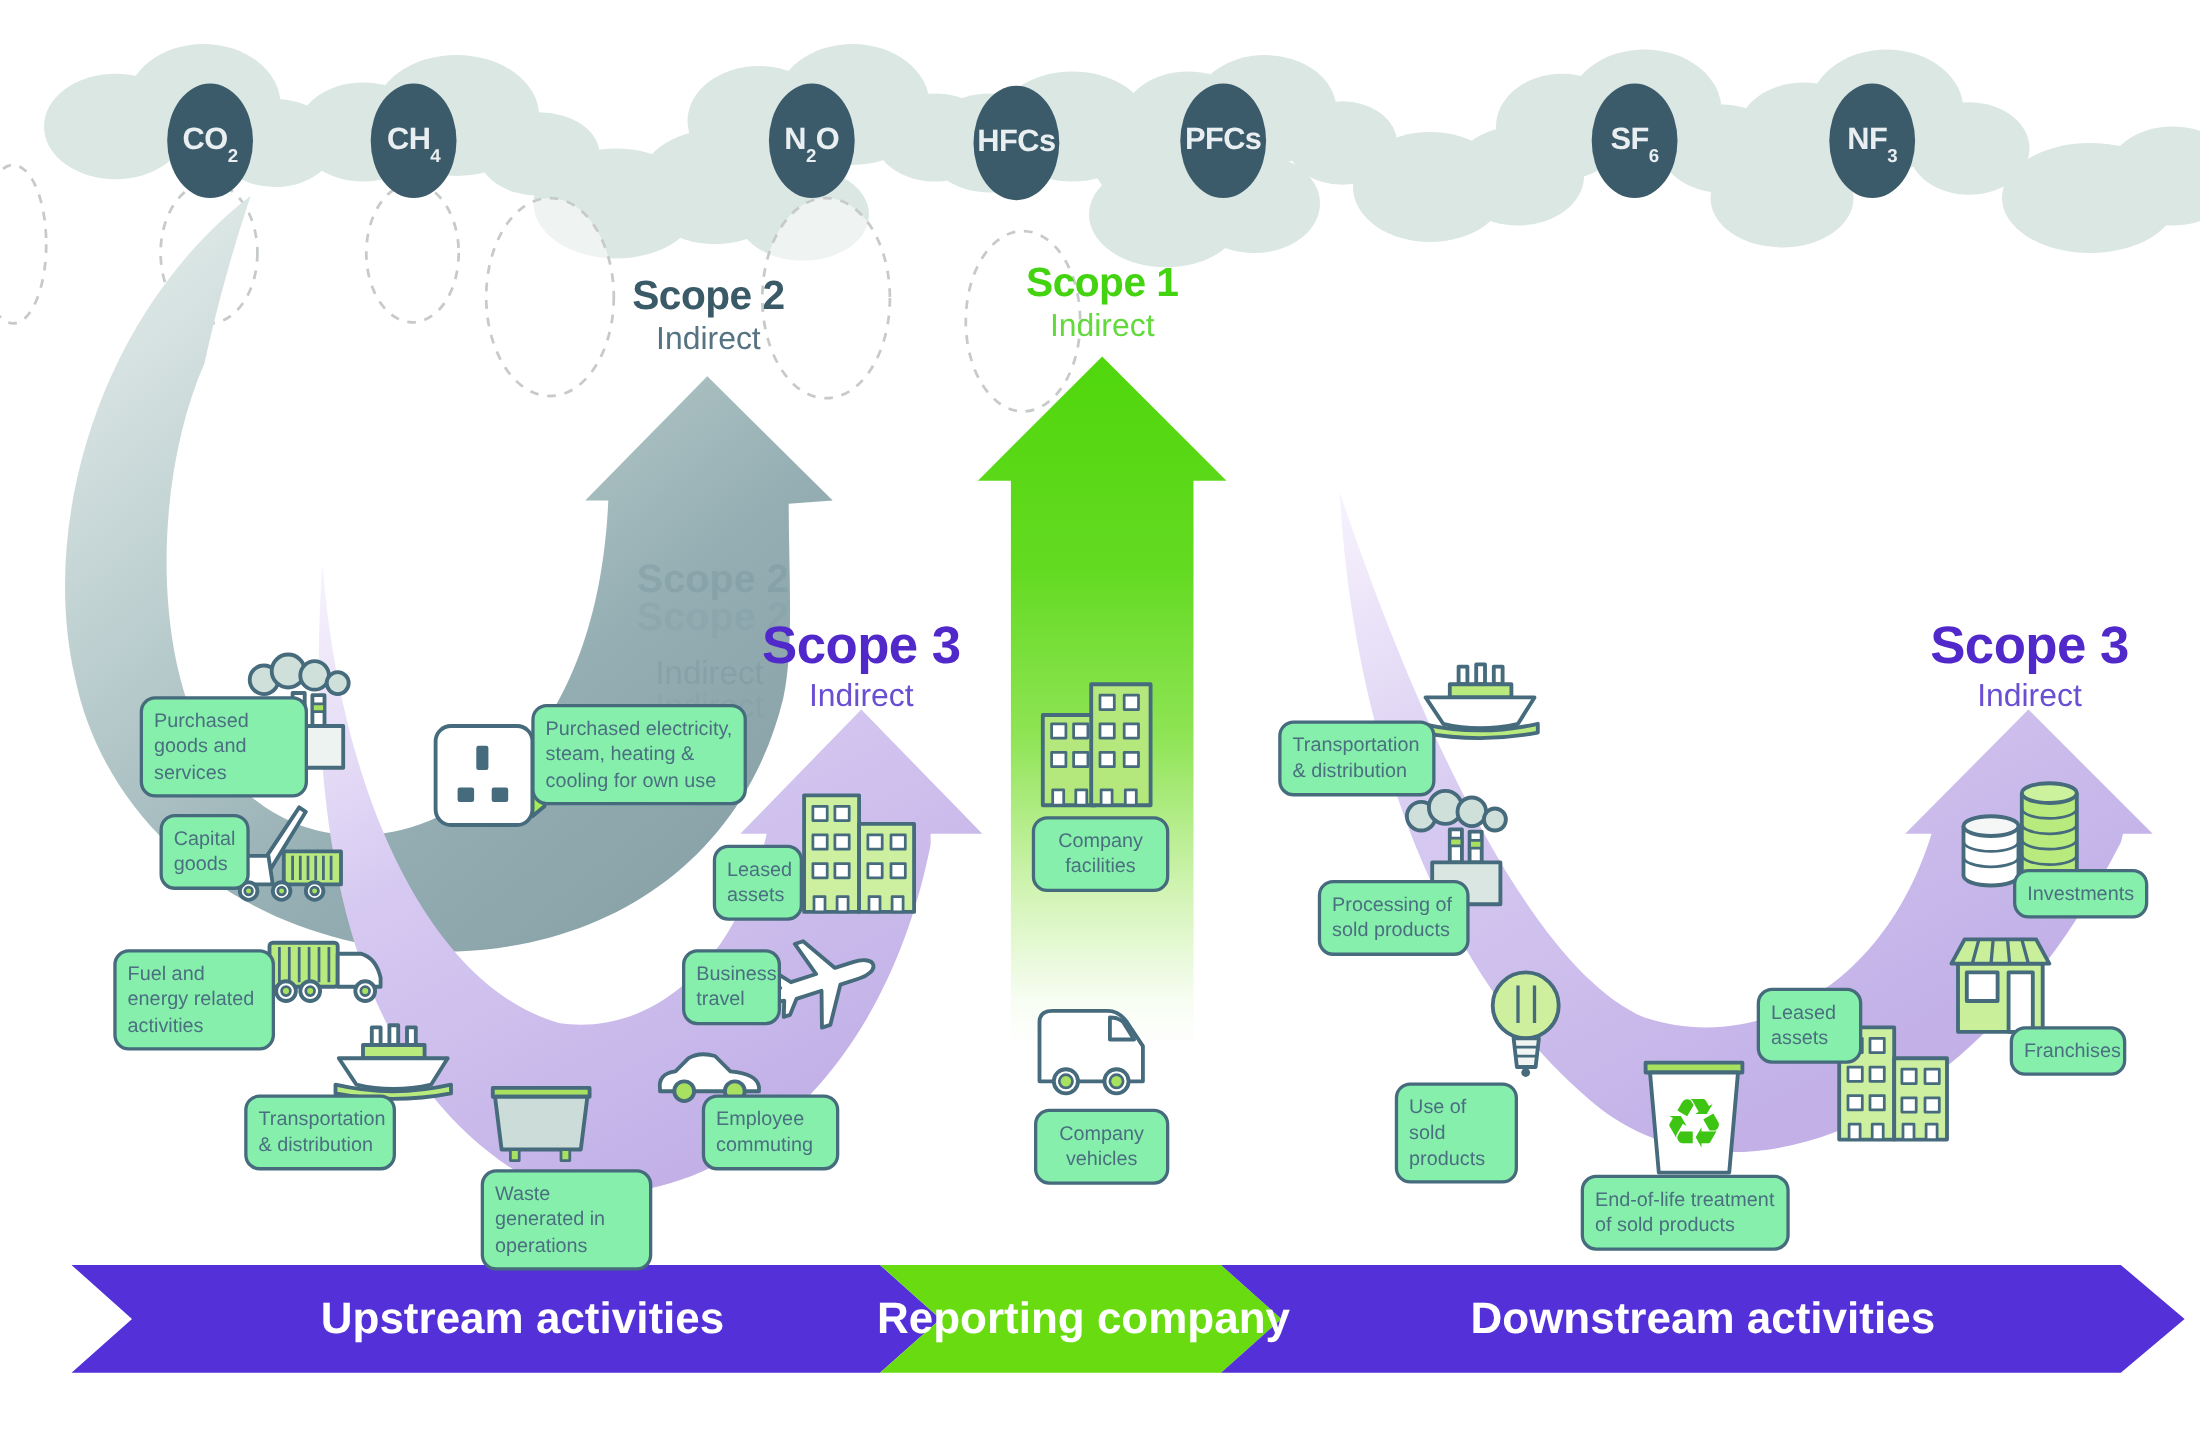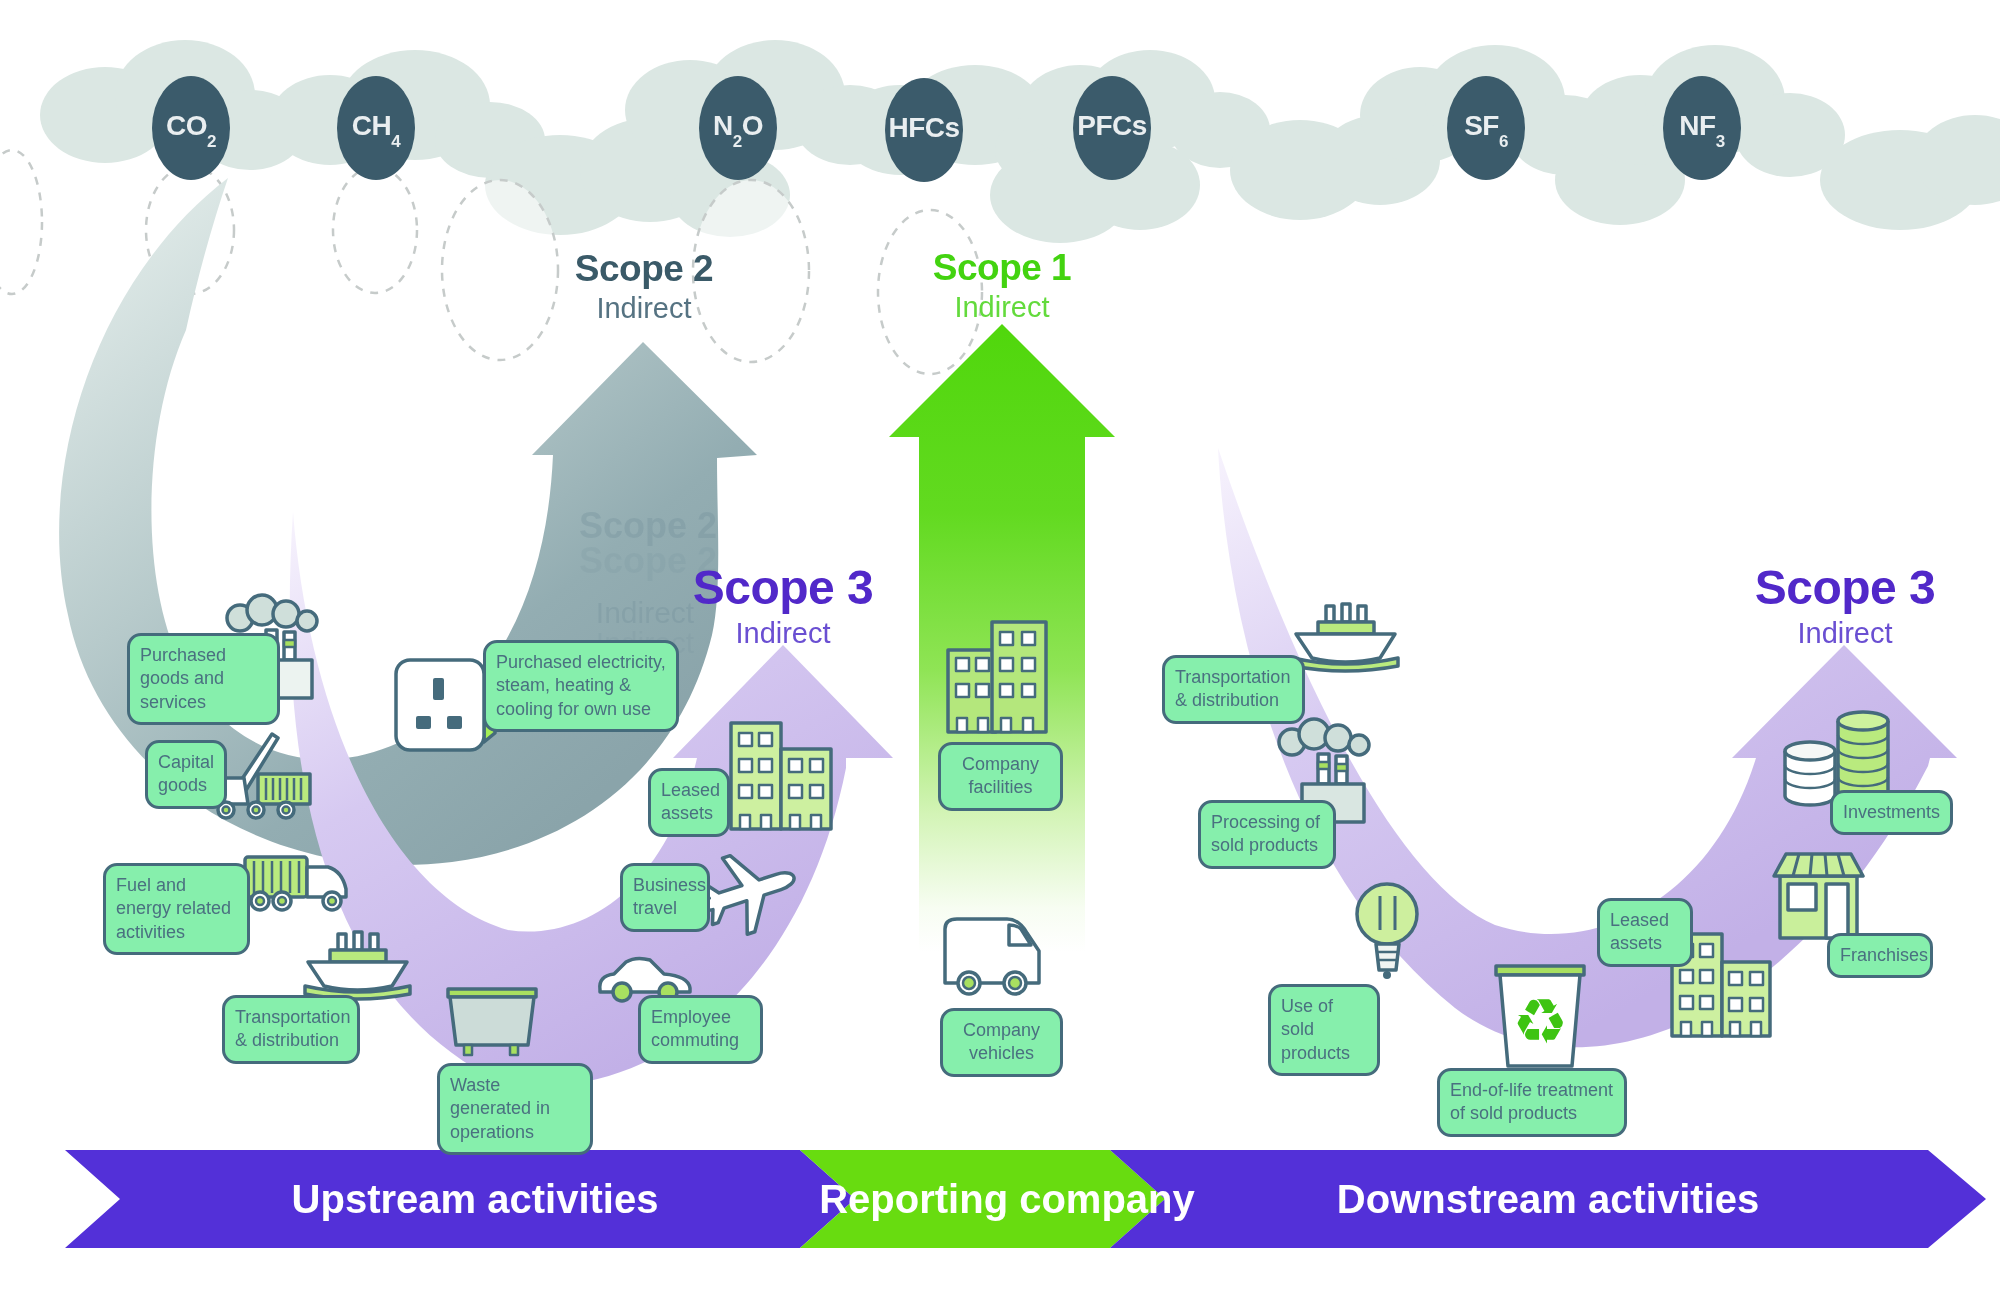--- a/index.html
+++ b/index.html
@@ -9,21 +9,21 @@
   
   .gas{position:absolute;width:78px;height:104px;border-radius:50%;background:#3b5b6b;
        display:flex;align-items:center;justify-content:center;color:#e9eef0;
        font-weight:bold;font-size:28px;letter-spacing:-0.5px;}
   .gas sub{font-size:17px;position:relative;top:6px;}
   
   .scope{position:absolute;transform:translateX(-50%);text-align:center;white-space:nowrap;}
   .scope .t{font-weight:bold;font-size:37px;letter-spacing:-0.5px;}
   .scope .s{font-size:29px;margin-top:2px;}
   .scope2 .t{color:#3a5a68;} .scope2 .s{color:#567382;}
-  .scope1 .t{color:#43d310;margin-top:11px;} .scope1 .s{color:#63da3c;}
+  .scope1 .t{color:#43d310;} .scope1 .s{color:#63da3c;}
   .scope3 .t{color:#5128c9;font-size:48px;} .scope3 .s{color:#6a4fd2;}
   .ghosttxt{position:absolute;transform:translateX(-50%);white-space:nowrap;color:#74919c;
             font-weight:bold;}
   
   .lbl{position:absolute;background:#86efac;border:3px solid #456b7c;border-radius:14px;
        color:#4a7080;font-size:18px;line-height:1.3;padding:8px 10px;box-sizing:border-box;}
   .lbl.center{text-align:center;}
   .icon{position:absolute;}
   
   .banner-label{position:absolute;transform:translate(-50%,-50%);color:#ffffff;
@@ -453,16 +453,16 @@
   <div class="lbl center" style="left:940px;top:1008px;width:123px">Company vehicles</div>
   <div class="lbl" style="left:1162px;top:655px;width:143px">Transportation &amp; distribution</div>
   <div class="lbl" style="left:1198px;top:800px;width:138px">Processing of sold products</div>
   <div class="lbl" style="left:1268px;top:984px;width:112px">Use of sold products</div>
   <div class="lbl" style="left:1437px;top:1068px;width:190px">End-of-life treatment of sold products</div>
   <div class="lbl" style="left:1597px;top:898px;width:96px">Leased assets</div>
   <div class="lbl center" style="left:1827px;top:933px;width:106px">Franchises</div>
   <div class="lbl center" style="left:1830px;top:790px;width:123px">Investments</div>
 
   <div class="banner-label" style="left:475px;top:1199px">Upstream activities</div>
-  <div class="banner-label" style="left:1007px;top:1199px">Reporting company</div>
+  <div class="banner-label" style="left:985px;top:1199px">Reporting company</div>
   <div class="banner-label" style="left:1548px;top:1199px">Downstream activities</div>
 
 </div>
 
 </body></html>

